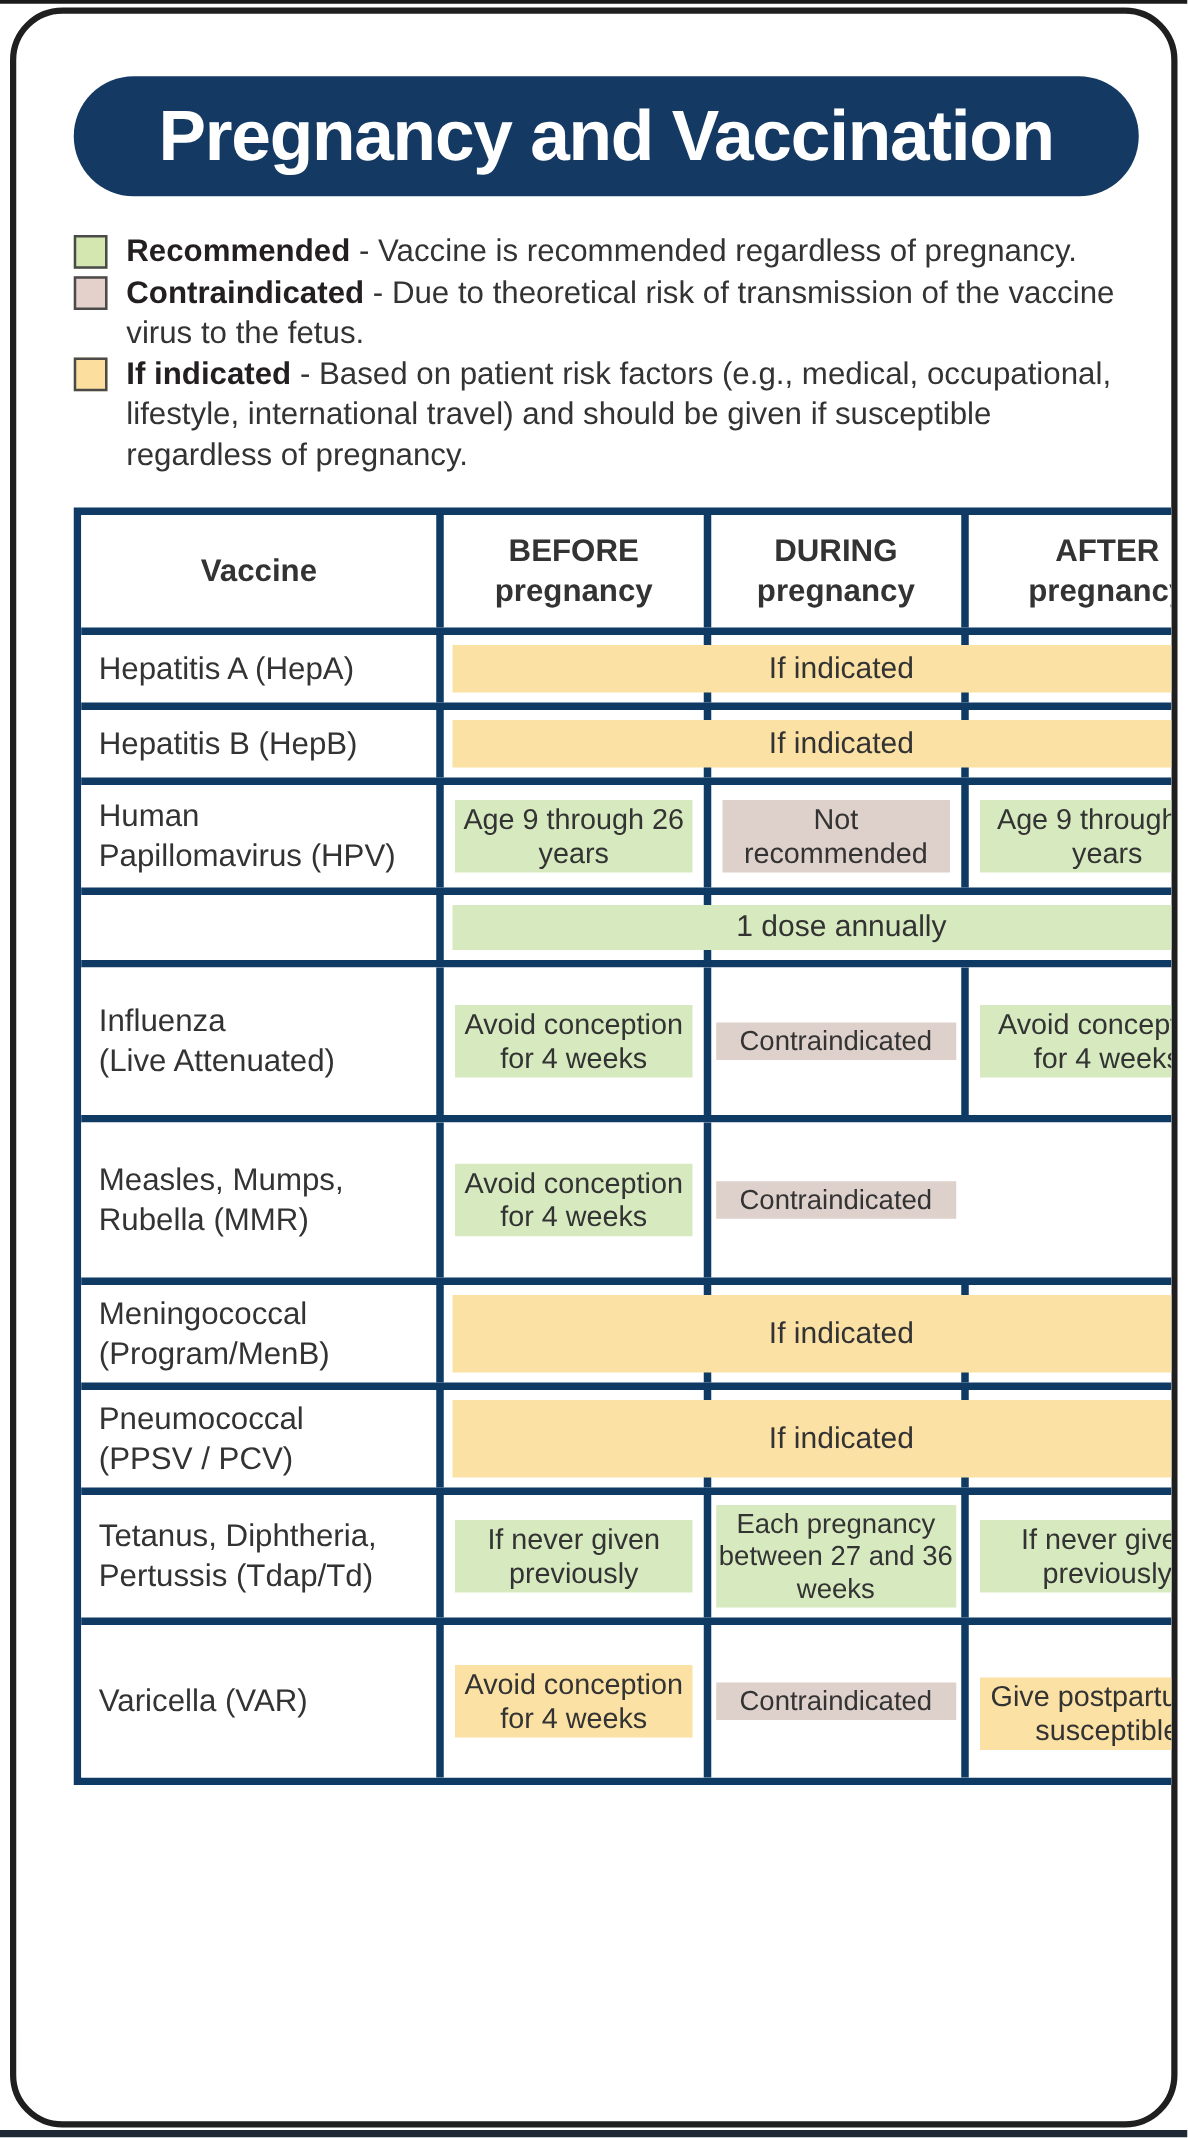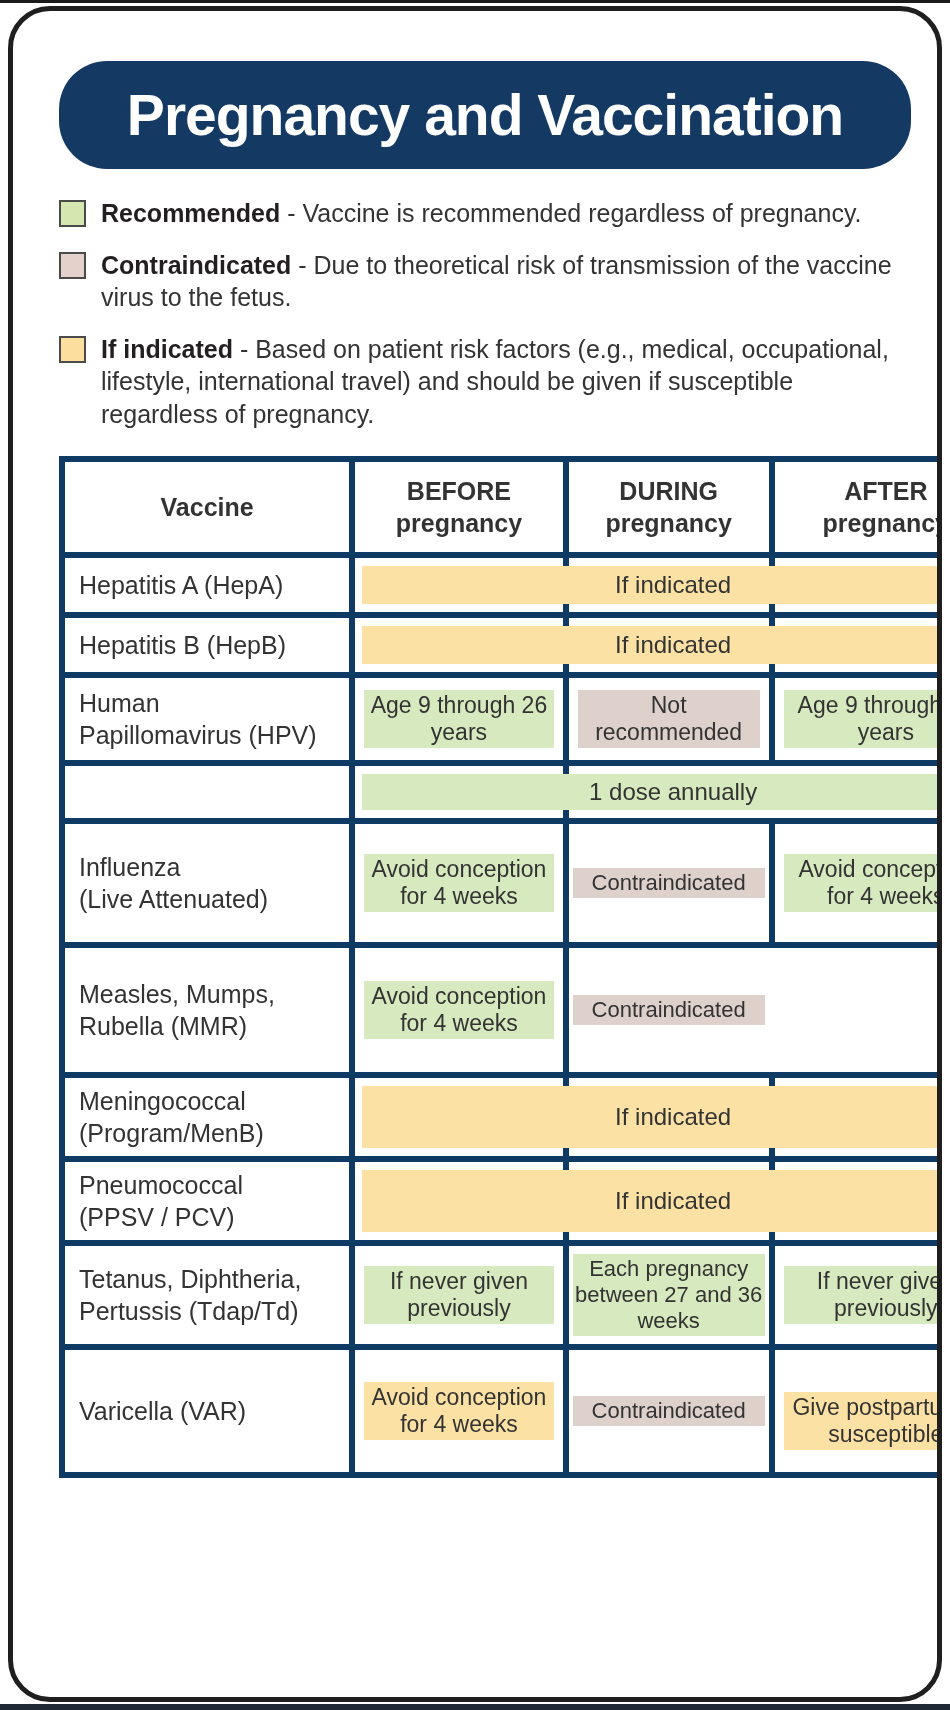--- a/index.html
+++ b/index.html
@@ -10,26 +10,26 @@
   }
   *{box-sizing:border-box;margin:0;padding:0;}
   html,body{width:950px;height:1710px;background:#ffffff;overflow:hidden;
     font-family:"Liberation Sans","DejaVu Sans",sans-serif;color:var(--ink);}
   .page{position:relative;width:950px;height:1710px;background:#fff;}
   .strip-top{position:absolute;top:0;left:0;width:100%;height:3px;background:#1b1b1b;}
   .strip-bottom{position:absolute;bottom:0;left:0;width:100%;height:6px;background:#1e2935;}
   .card{position:absolute;top:6px;left:8px;right:8px;bottom:8px;
     border:5px solid #1f1f1f;border-radius:42px;background:#fff;
     padding:50px 26px 0 46px;overflow:hidden;}
-  .pill{width:852px;height:108px;background:var(--pill);border-radius:48px;
+  .pill{width:852px;height:96px;background:var(--pill);border-radius:48px;
     display:flex;align-items:center;justify-content:center;margin-bottom:28px;}
   .pill h1{color:#ffffff;font-size:57px;font-weight:bold;letter-spacing:-1px;}
   .intro{font-size:28px;font-weight:bold;color:var(--bold-ink);line-height:1.32;
     width:840px;margin-bottom:24px;}
-  .legend{display:flex;flex-direction:column;gap:19px;margin-bottom:26px;}
+  .legend{display:flex;flex-direction:column;margin-bottom:26px;}
   .legend-item{display:flex;gap:15px;width:846px;font-size:25px;line-height:1.3;}
   .legend-swatch{flex:0 0 27px;width:27px;height:27px;border:2px solid #4a4a4a;margin-top:3px;}
   .legend-text b{color:var(--bold-ink);}
   .vtable{width:944px;border:6px solid var(--navy);background:#fff;}
   .trow{display:grid;grid-template-columns:30.5% 22.9% 22.1% 24.5%;
     position:relative;border-bottom:6px solid var(--navy);background:#fff;}
   .trow:last-child{border-bottom:none;}
   .trow > .cell + .cell{border-left:6px solid var(--navy);}
   .cell{display:flex;align-items:center;justify-content:center;}
   .label-cell{justify-content:flex-start;padding:6px 6px 6px 14px;

